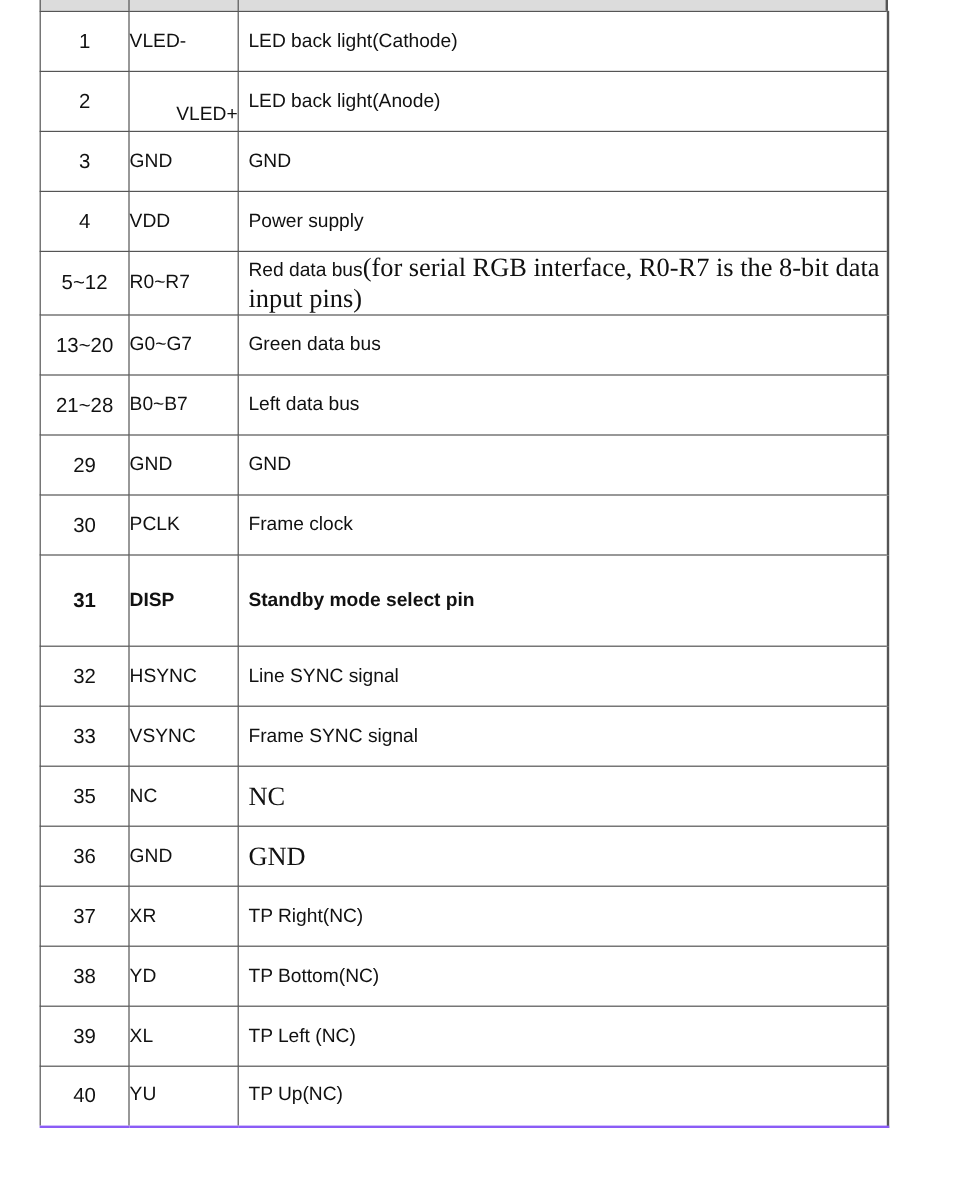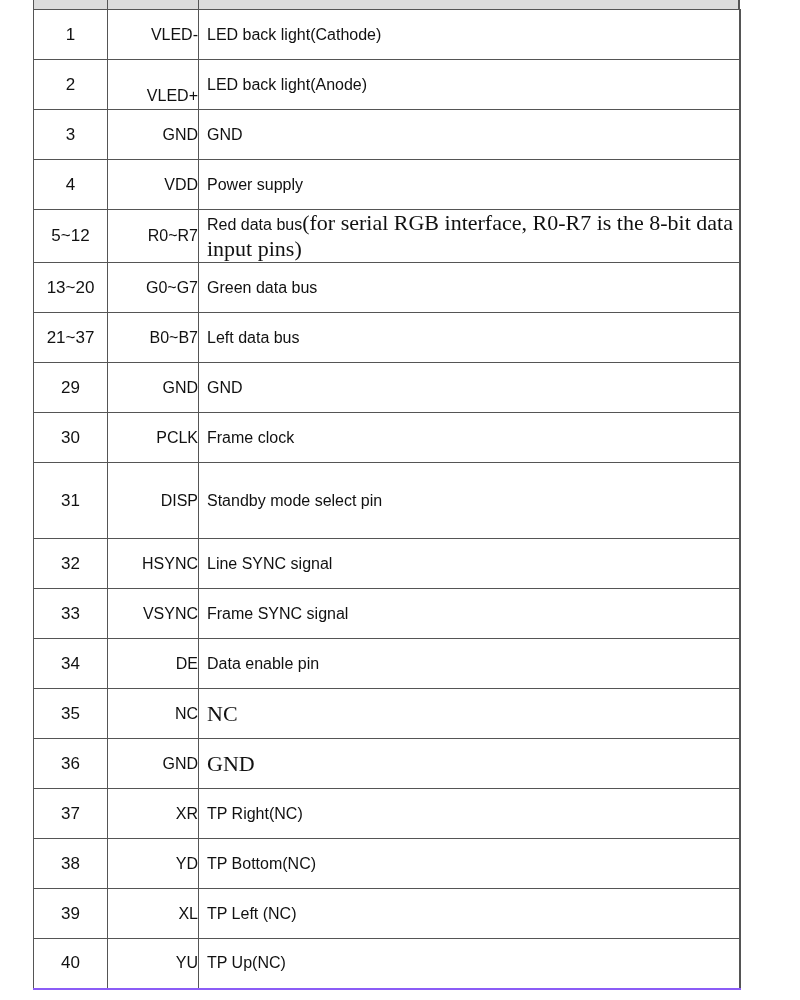--- a/index.html
+++ b/index.html
@@ -7,23 +7,23 @@
          font-family: "Liberation Sans", sans-serif; color: #111; }
   .header-strip { position: absolute; left: 33px; top: 0; width: 707px; height: 9px;
                   background: #dcdcdc; border-left: 1px solid #555; border-right: 2px solid #555;
                   box-sizing: border-box; }
   .header-strip .hdiv { position: absolute; top: 0; bottom: 0; width: 1px; background: #555; }
   table.pins { position: absolute; left: 33px; top: 9px; width: 708px;
                border-collapse: collapse; table-layout: fixed; }
   table.pins td { border: 1px solid #555; font-size: 16px; padding: 0;
                   vertical-align: middle; }
   table.pins tr { height: 50px; }
-  table.pins tr.tall { height: 76px; }
+  table.pins tr.tall { height: 76px; font-weight: bold; }
   table.pins td.c-no { width: 73px; text-align: center; font-size: 17px; }
-  table.pins td.c-sym { width: 90px; text-align: right; }
+  table.pins td.c-sym { width: 90px; text-align: left; }
   table.pins td.c-desc { padding-left: 8px; }
   table.pins td.c-sym.low { vertical-align: bottom; text-align: right; padding-left: 8px; padding-bottom: 4px; }
   .serif { font-family: "Liberation Serif", serif; font-size: 22px; }
   table.pins tr:last-child td { border-bottom: 2px solid #8b5cf6; }
   table.pins td:last-child { border-right: 2px solid #555; }
 </style>
 </head>
 <body>
 
 <div class="header-strip">
@@ -57,21 +57,21 @@
       <td class="c-no">5~12</td>
       <td class="c-sym">R0~R7</td>
       <td class="c-desc"><span>Red data bus</span><span class="serif">(for serial RGB interface, R0-R7 is the 8-bit data input pins)</span></td>
     </tr>
     <tr>
       <td class="c-no">13~20</td>
       <td class="c-sym">G0~G7</td>
       <td class="c-desc"><span>Green data bus</span></td>
     </tr>
     <tr>
-      <td class="c-no">21~37</td>
+      <td class="c-no">21~28</td>
       <td class="c-sym">B0~B7</td>
       <td class="c-desc"><span>Left data bus</span></td>
     </tr>
     <tr>
       <td class="c-no">29</td>
       <td class="c-sym">GND</td>
       <td class="c-desc"><span>GND</span></td>
     </tr>
     <tr>
       <td class="c-no">30</td>
@@ -85,25 +85,20 @@
     </tr>
     <tr>
       <td class="c-no">32</td>
       <td class="c-sym">HSYNC</td>
       <td class="c-desc"><span>Line SYNC signal</span></td>
     </tr>
     <tr>
       <td class="c-no">33</td>
       <td class="c-sym">VSYNC</td>
       <td class="c-desc"><span>Frame SYNC signal</span></td>
-    </tr>
-    <tr>
-      <td class="c-no">34</td>
-      <td class="c-sym">DE</td>
-      <td class="c-desc"><span>Data enable pin</span></td>
     </tr>
     <tr>
       <td class="c-no">35</td>
       <td class="c-sym">NC</td>
       <td class="c-desc"><span class="serif">NC</span></td>
     </tr>
     <tr>
       <td class="c-no">36</td>
       <td class="c-sym">GND</td>
       <td class="c-desc"><span class="serif">GND</span></td>

